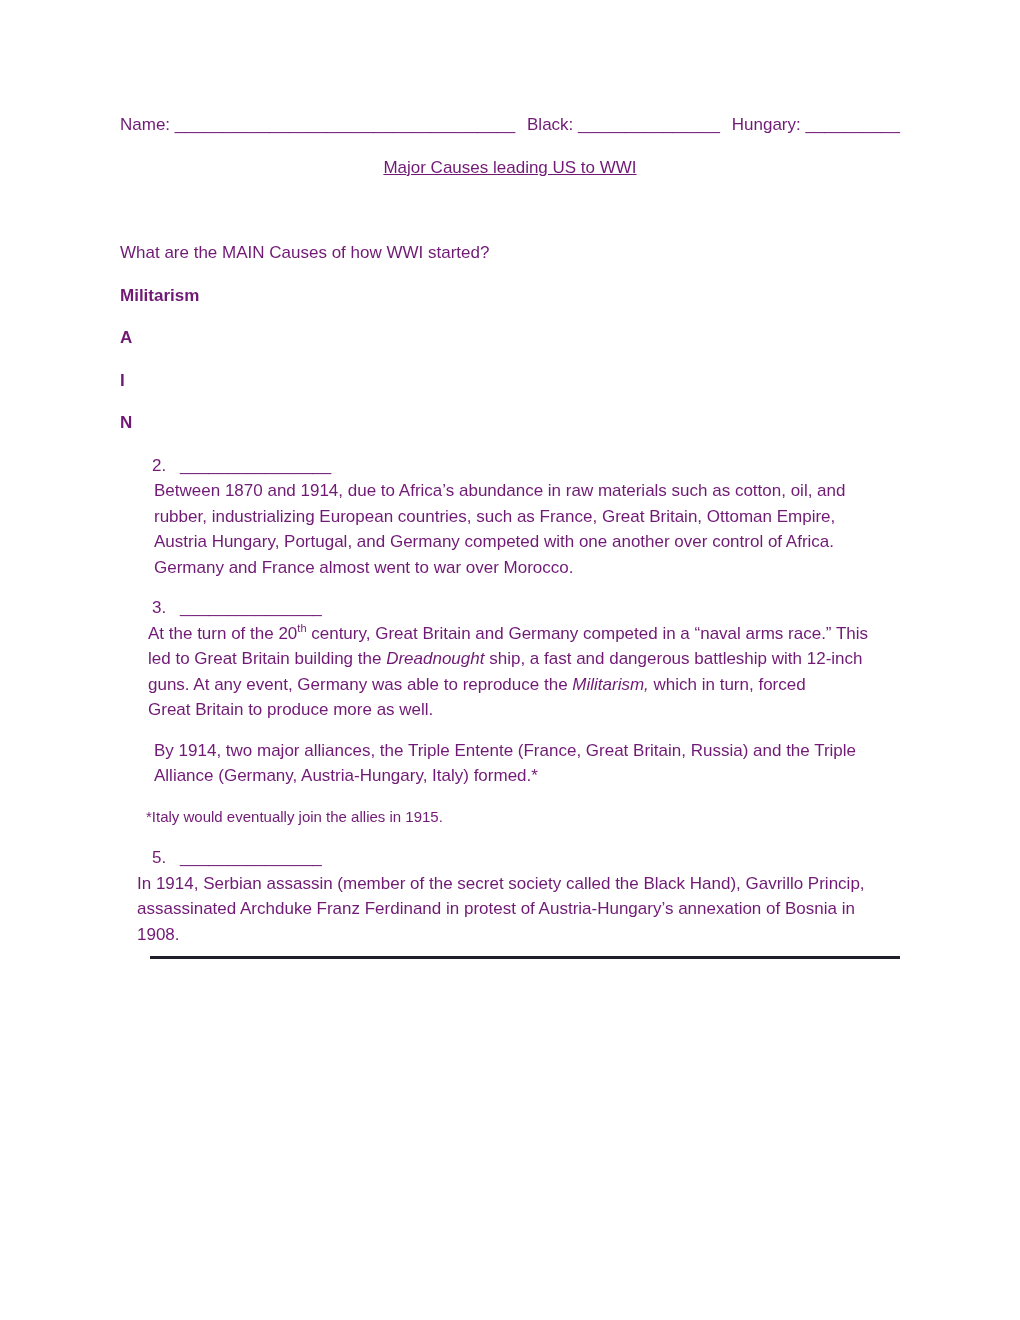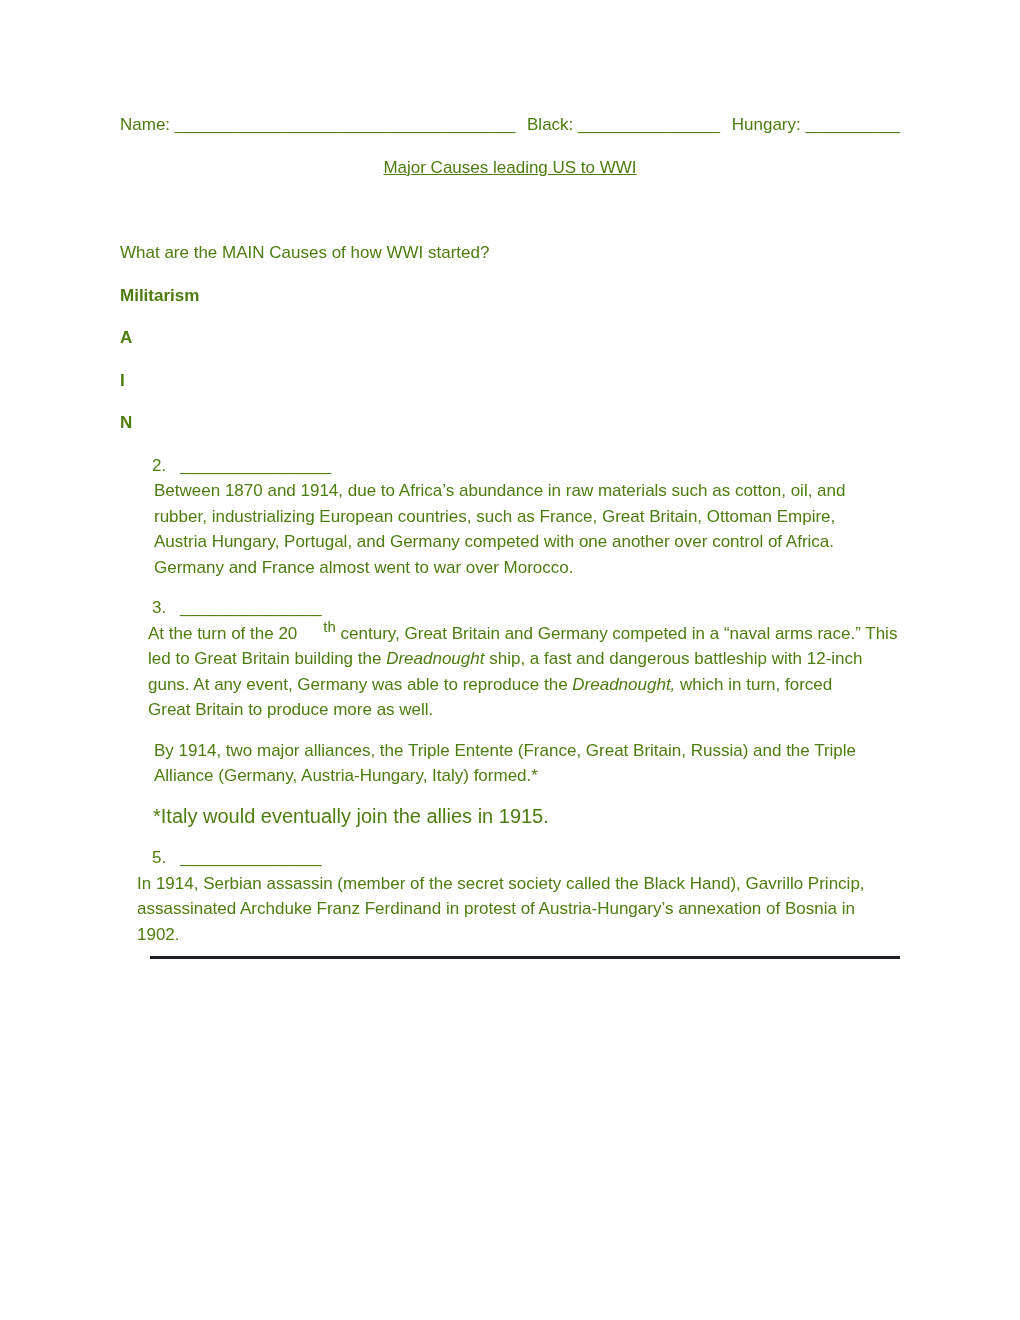--- a/index.html
+++ b/index.html
@@ -2,39 +2,39 @@
 <html><head>
 <meta charset="utf-8">
 <style>
   html,body{margin:0;padding:0;background:#fff;}
   body{width:1020px;height:1320px;overflow:hidden;}
   .page{
     box-sizing:border-box;
     width:1020px;height:1320px;
     padding:112px 120px 0 120px;
     font-family:"Liberation Sans",sans-serif;
-    font-size:17px;line-height:25.5px;color:#4d7c0f;
+    font-size:17px;line-height:25.5px;color:#701a75;
   }
   p{margin:0 0 17px 0;}
   .header-row{display:flex;justify-content:space-between;margin-bottom:17px;white-space:nowrap;}
   .field{display:inline-block;}
   .blank{letter-spacing:0;}
   .doc-title{text-align:center;margin-bottom:60px;}
   .doc-title span{text-decoration:underline;}
   .bold{font-weight:bold;}
   .item{margin-left:32px;margin-bottom:15px;}
   .numline .num{display:inline-block;width:28px;}
   .body{white-space:pre-line;margin:0;}
   .body-a{margin-left:2px;}
   .body-b{margin-left:-4px;}
   .body-c{margin-left:-15px;}
   .iu{font-style:italic;text-decoration:underline;}
   .it{font-style:italic;}
-  .sup{vertical-align:super;font-size:15px;line-height:0;margin-left:26px;}
-  .footnote{font-size:20px;margin:0 0 16px 33px;}
+  .sup{vertical-align:super;font-size:11px;line-height:0;}
+  .footnote{font-size:15px;margin:0 0 16px 26px;}
   .bottom-rule{height:3px;background:#1f1f2a;width:750px;margin:-6px 0 0 30px;}
 </style>
 </head>
 <body>
 
 <div class="page">
 
   <div class="header-row">
     <span class="field"><span>Name:</span> <span class="blank">____________________________________</span></span>
     <span class="field"><span>Black:</span> <span class="blank">_______________</span></span>
@@ -59,33 +59,33 @@
     <p class="body body-a">Between 1870 and 1914, due to Africa’s abundance in raw materials such as cotton, oil, and
 rubber, industrializing European countries, such as France, Great Britain, Ottoman Empire,
 Austria Hungary, Portugal, and Germany competed with one another over control of Africa.
 Germany and France almost went to war over Morocco.</p>
   </div>
 
   <div class="item">
     <div class="numline"><span class="num">3.</span><span class="blank">_______________</span></div>
     <p class="body body-b"><span>At the turn of the 20</span><span class="sup">th</span><span> century, Great Britain and Germany competed in a “naval arms race.”  This
 led to Great Britain building the </span><span class="it">Dreadnought</span><span> ship, a fast and dangerous battleship with 12-inch
-guns.  At any event, Germany was able to reproduce the </span><span class="it">Dreadnought,</span><span> which in turn, forced
+guns.  At any event, Germany was able to reproduce the </span><span class="it">Militarism,</span><span> which in turn, forced
 Great Britain to produce more as well.</span></p>
   </div>
 
   <div class="item">
     <p class="body body-a">By 1914, two major alliances, the Triple Entente (France, Great Britain, Russia) and the Triple
 Alliance (Germany, Austria-Hungary, Italy) formed.*</p>
   </div>
 
   <p class="footnote">*Italy would eventually join the allies in 1915.</p>
 
   <div class="item">
     <div class="numline"><span class="num">5.</span><span class="blank">_______________</span></div>
     <p class="body body-c">In 1914, Serbian assassin (member of the secret society called the Black Hand), Gavrillo Princip,
 assassinated Archduke Franz Ferdinand in protest of Austria-Hungary’s annexation of Bosnia in
-1902.</p>
+1908.</p>
   </div>
 
   <div class="bottom-rule"></div>
 
 </div>
 
 </body></html>

